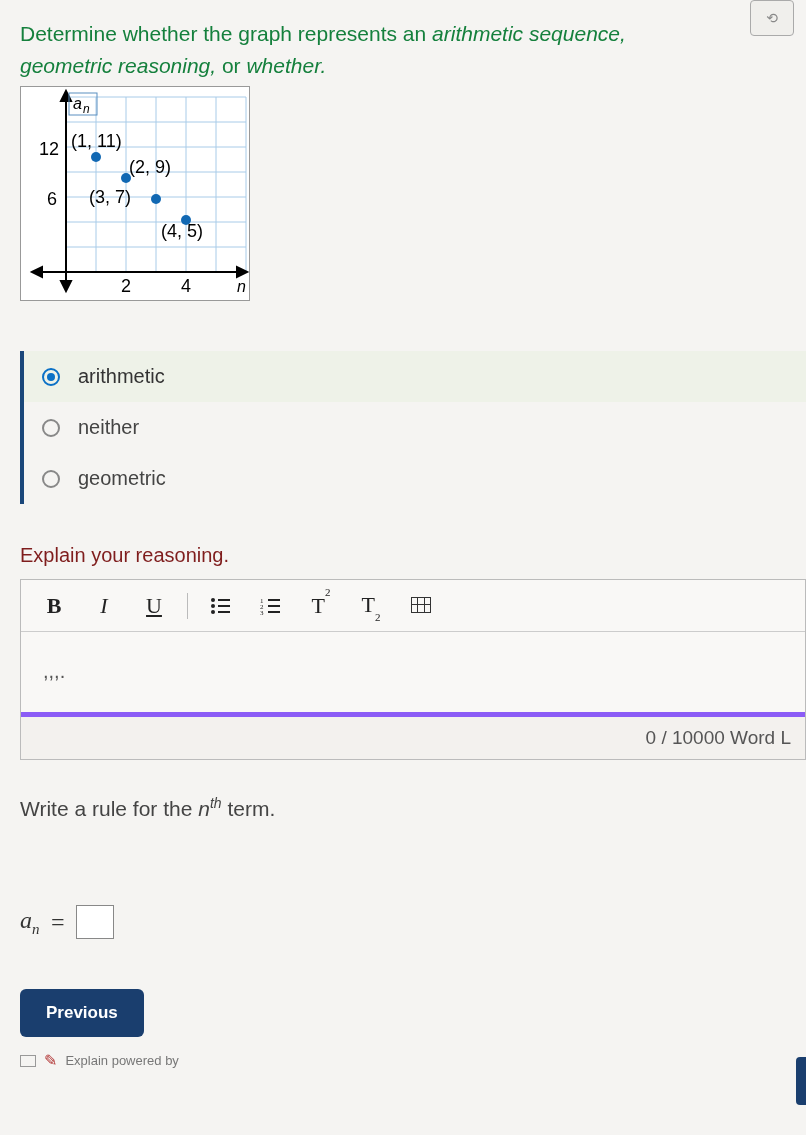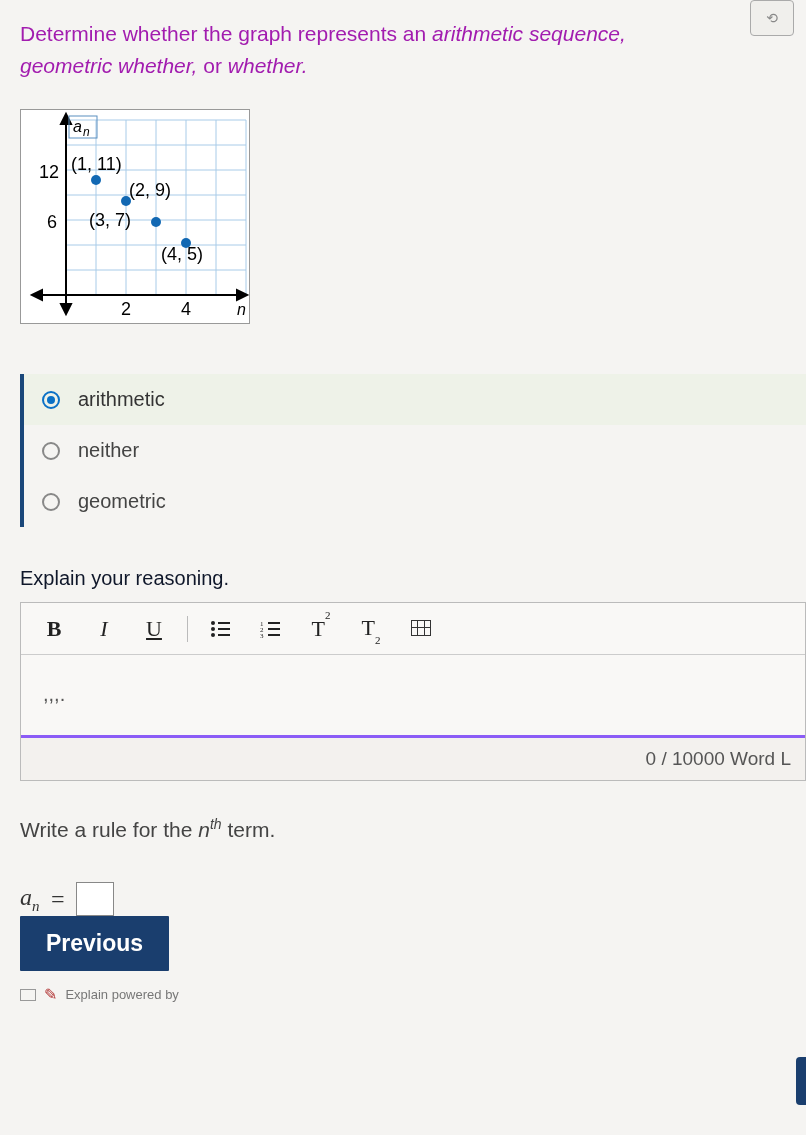--- a/index.html
+++ b/index.html
@@ -10,23 +10,23 @@
     height: 1135px;
     position: relative;
     overflow: hidden;
     color: #333;
   }
   .page {
     padding: 18px 0 0 20px;
   }
   .question-text {
     font-size: 21px;
-    color: #a21caf;
+    color: #15803d;
     line-height: 1.5;
-    margin-bottom: 28px;
+    margin-bottom: 5px;
     padding-right: 80px;
   }
   .question-text em { font-style: italic; }
   
   .graph-box {
     width: 230px;
     height: 215px;
     border: 1px solid #999;
     background: #fff;
     position: relative;
@@ -67,21 +67,21 @@
     content:"";
     position:absolute;
     top:3px; left:3px;
     width:8px; height:8px;
     background:#0b71c6;
     border-radius:50%;
   }
   
   .explain-label {
     font-size: 20px;
-    color: #0f172a;
+    color: #7f1d1d;
     margin-bottom: 12px;
   }
   
   .editor {
     border: 1px solid #bbb;
     background: #f9f8f6;
     margin-right: 0;
     margin-bottom: 35px;
   }
   .toolbar {
@@ -98,62 +98,63 @@
   .toolbar .divider {
     width:1px; height:26px; background:#bbb; margin:0 -6px;
   }
   .editor-body {
     min-height: 80px;
     padding: 28px 22px 18px 22px;
     font-size: 20px;
     color: #555;
   }
   .editor-footer {
-    border-top: 3px solid #8b5cf6;
+    border-top: 5px solid #8b5cf6;
     text-align: right;
     padding: 10px 14px;
     font-size: 19px;
     color: #555;
     background:#f3f1ee;
   }
   
   .rule-label {
     font-size: 21px;
     color: #444;
-    margin-bottom: 40px;
+    margin-bottom: 84px;
   }
   .rule-label sup { font-style: italic; font-size:14px;}
   .rule-label em { font-style: italic; }
   
   .formula {
     font-size: 24px;
     font-style: italic;
     font-family: "Times New Roman", serif;
     color: #333;
+    margin-bottom: 50px;
     display:flex;
     align-items:center;
     gap:10px;
   }
   .formula sub { font-size: 15px; font-style: italic; }
   .answer-box {
     width: 38px; height: 34px;
     border: 1px solid #888;
     background: #fff;
     display:inline-block;
   }
   
   .prev-btn {
     background: #1a3e6e;
     color: #fff;
-    font-size: 23px;
+    font-size: 17px;
     font-weight: bold;
     padding: 14px 26px;
     border: none;
     cursor: pointer;
-    border-radius: 1px;
+    border-radius: 6px;
   }
   
   .support {
     margin-top: 14px;
     font-size: 13px;
     color: #777;
     display:flex;
     align-items:center;
     gap:8px;
   }
@@ -207,21 +208,21 @@
 <body>
 
 <div class="top-btn">
   <span>⟲</span>
 </div>
 
 <div class="page">
 
   <div class="question-text">
     <span>Determine whether the graph represents an </span><em>arithmetic sequence,</em><br>
-    <em>geometric whether,</em><span> or </span><em>whether.</em>
+    <em>geometric reasoning,</em><span> or </span><em>whether.</em>
   </div>
 
   <div class="graph-box">
     <svg width="230" height="215" viewBox="0 0 230 215">
 
       <g stroke="#a8cbe8" stroke-width="1">
         <line x1="45" y1="10" x2="45" y2="185"></line>
         <line x1="75" y1="10" x2="75" y2="185"></line>
         <line x1="105" y1="10" x2="105" y2="185"></line>
         <line x1="135" y1="10" x2="135" y2="185"></line>

